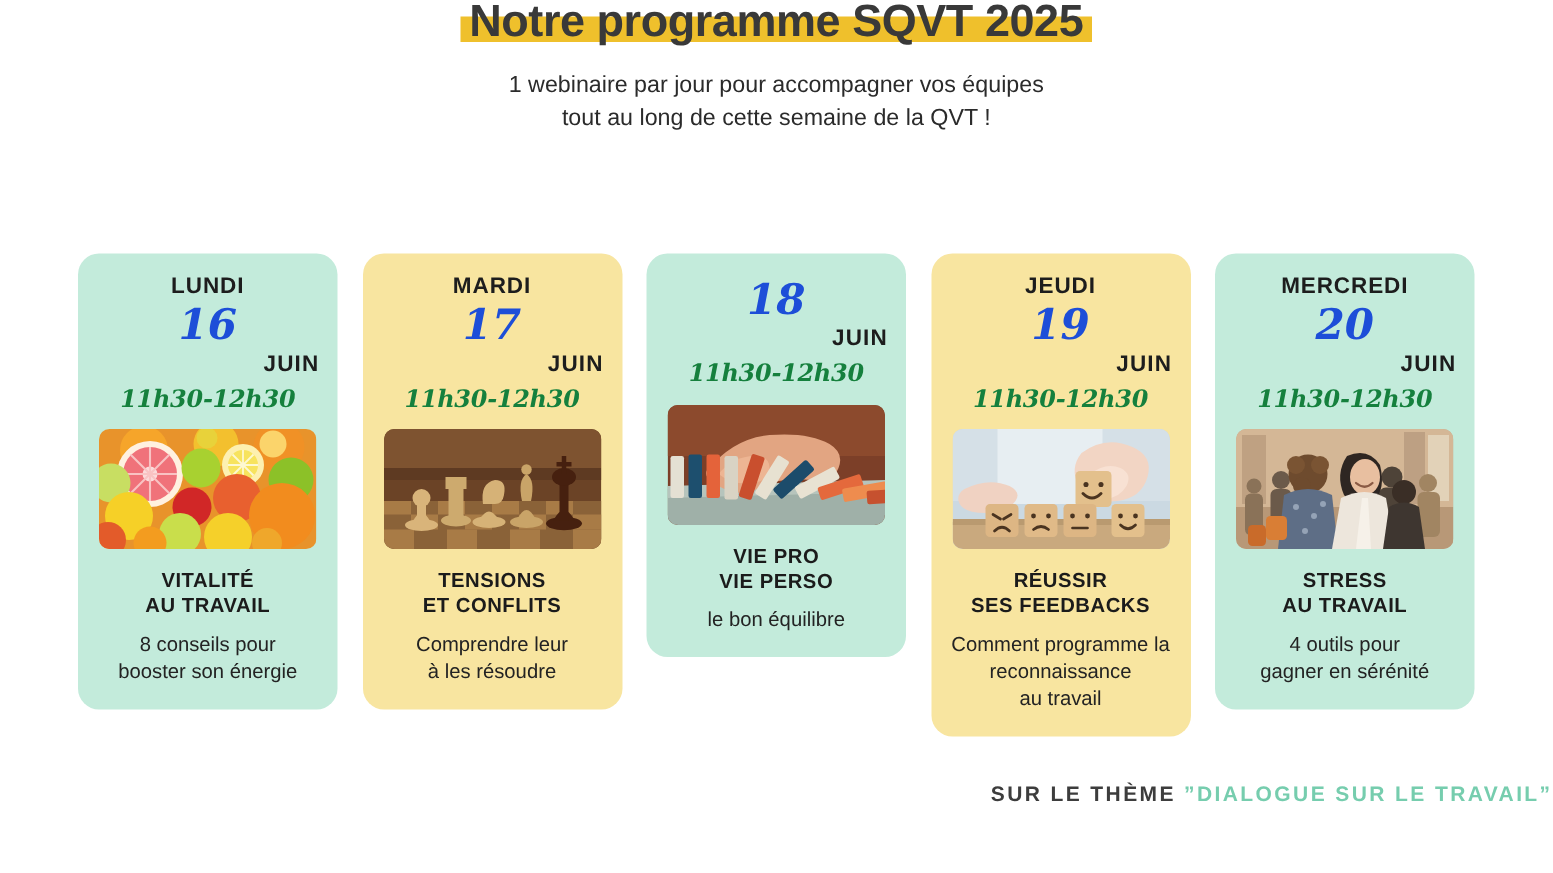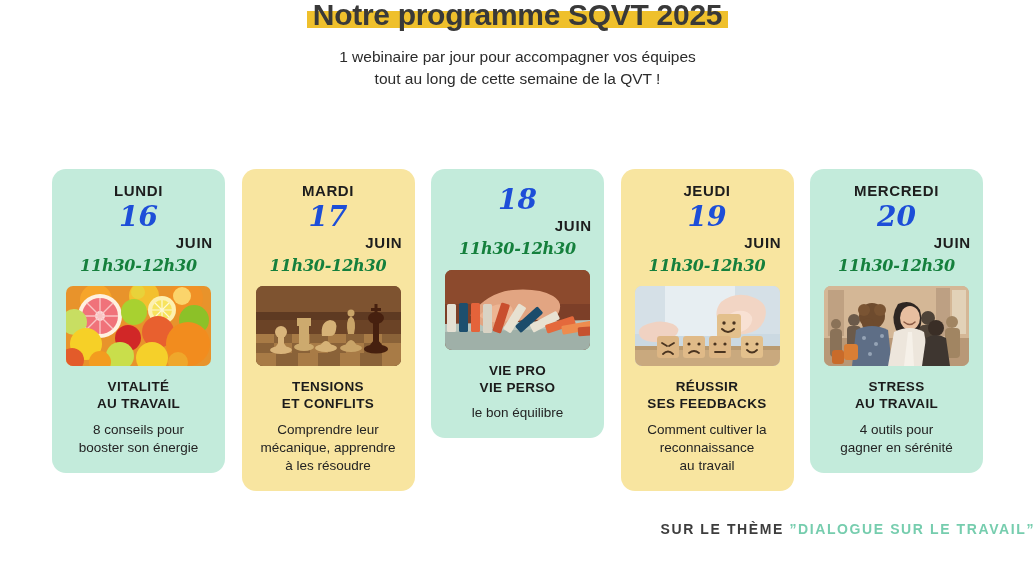--- a/index.html
+++ b/index.html
@@ -269,21 +269,20 @@
             <rect x="115" y="22" width="10" height="3"></rect>
           </g>
         </svg>
       </div>
       <div class="topic">
         <div>TENSIONS</div>
         <div>ET CONFLITS</div>
       </div>
       <div class="desc">
         <div>Comprendre leur</div>
-        <div>mécanique, apprendre</div>
         <div>à les résoudre</div>
       </div>
     </div>
 
     <div class="card mint">
       <div class="daynum">18</div>
       <div class="month">JUIN</div>
       <div class="time">11h30-12h30</div>
       <div class="photo">
         <svg viewBox="0 0 145 80" preserveAspectRatio="none" aria-hidden="true">
@@ -380,21 +379,21 @@
             <circle cx="122" cy="58" r="1.6" fill="#4A3420"></circle>
             <path d="M112 64 q5 5 10 0" stroke="#4A3420" stroke-width="1.8" fill="none" stroke-linecap="round"></path>
           </g>
         </svg>
       </div>
       <div class="topic">
         <div>RÉUSSIR</div>
         <div>SES FEEDBACKS</div>
       </div>
       <div class="desc">
-        <div>Comment cultiver la</div>
+        <div>Comment programme la</div>
         <div>reconnaissance</div>
         <div>au travail</div>
       </div>
     </div>
 
     <div class="card mint">
       <div class="day">MERCREDI</div>
       <div class="daynum">20</div>
       <div class="month">JUIN</div>
       <div class="time">11h30-12h30</div>

